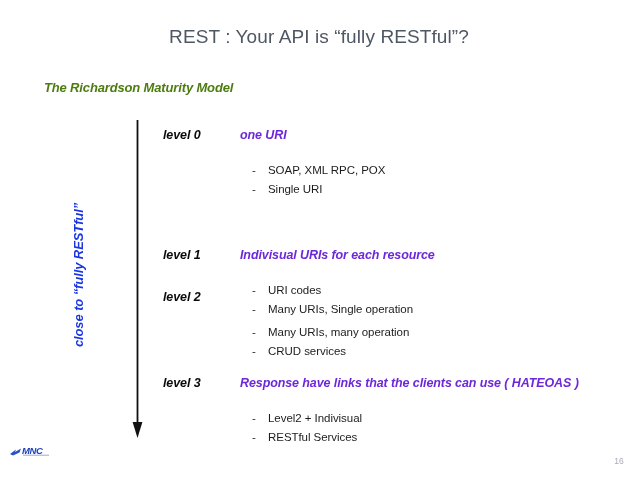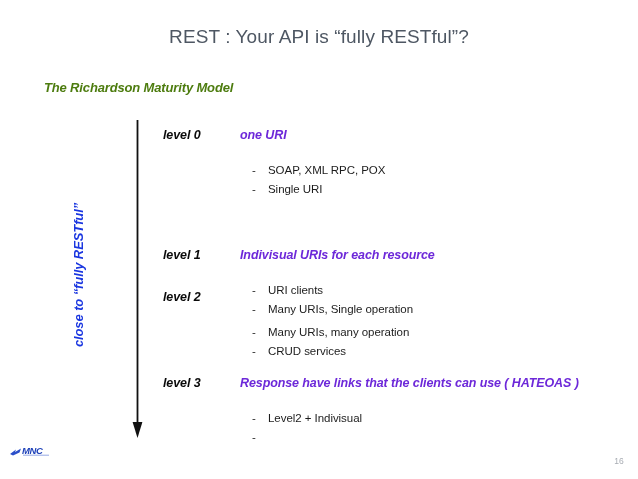--- a/index.html
+++ b/index.html
@@ -193,21 +193,21 @@
         </ul>
       </div>
       <div class="level-group" style="top: 210px; margin-top: 38px;">
         <div class="level-head">
           <div class="level-name">level 1</div>
           <div class="level-desc">Indivisual URIs for each resource</div>
         </div>
         <ul class="level-bullets">
           <li class="bullet-row">
             <span class="bullet-dash">-</span>
-            <span class="bullet-text">URI clients</span>
+            <span class="bullet-text">URI codes</span>
           </li>
           <li class="bullet-row">
             <span class="bullet-dash">-</span>
             <span class="bullet-text">Many URIs, Single operation</span>
           </li>
         </ul>
       </div>
       <div class="level-group" style="top: 290px;">
         <div class="level-head">
           <div class="level-name">level 2</div>
@@ -228,20 +228,21 @@
           <div class="level-name">level 3</div>
           <div class="level-desc">Response have links that the clients can use ( HATEOAS )</div>
         </div>
         <ul class="level-bullets">
           <li class="bullet-row">
             <span class="bullet-dash">-</span>
             <span class="bullet-text">Level2 + Indivisual</span>
           </li>
           <li class="bullet-row">
             <span class="bullet-dash">-</span>
+            <span class="bullet-text">RESTful Services</span>
           </li>
         </ul>
       </div>
     </div>
 
   <div class="logo">
     <svg width="54" height="15" viewBox="0 0 54 15">
       <path d="M1 11 L7 6.5 L6 9 L12 5.5 L10.5 9.5 L4 12.5 Z" fill="#2b4fc9"></path>
       <text x="13" y="10.5" font-family="'Liberation Sans', sans-serif" font-size="9.5" font-weight="bold" font-style="italic" fill="#1b3fb8" letter-spacing="-0.4">MNC</text>
       <path d="M14 12.2 L40 12.2" stroke="#2b4fc9" stroke-width="0.9" opacity="0.55"></path>

